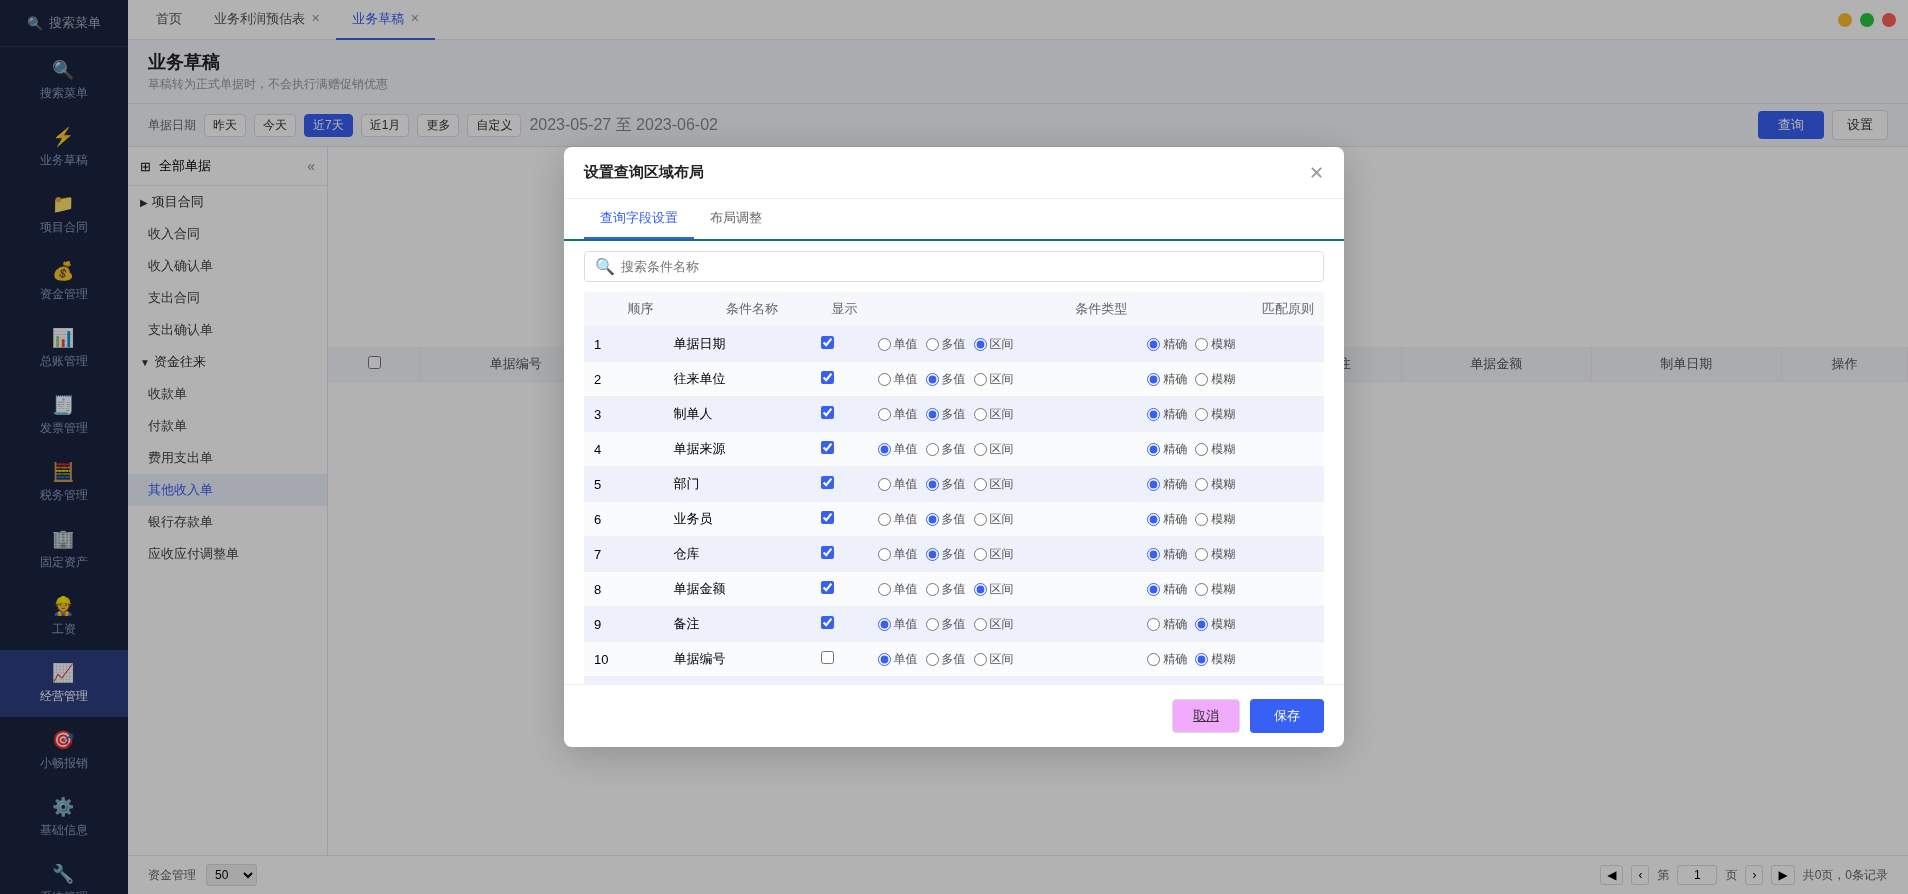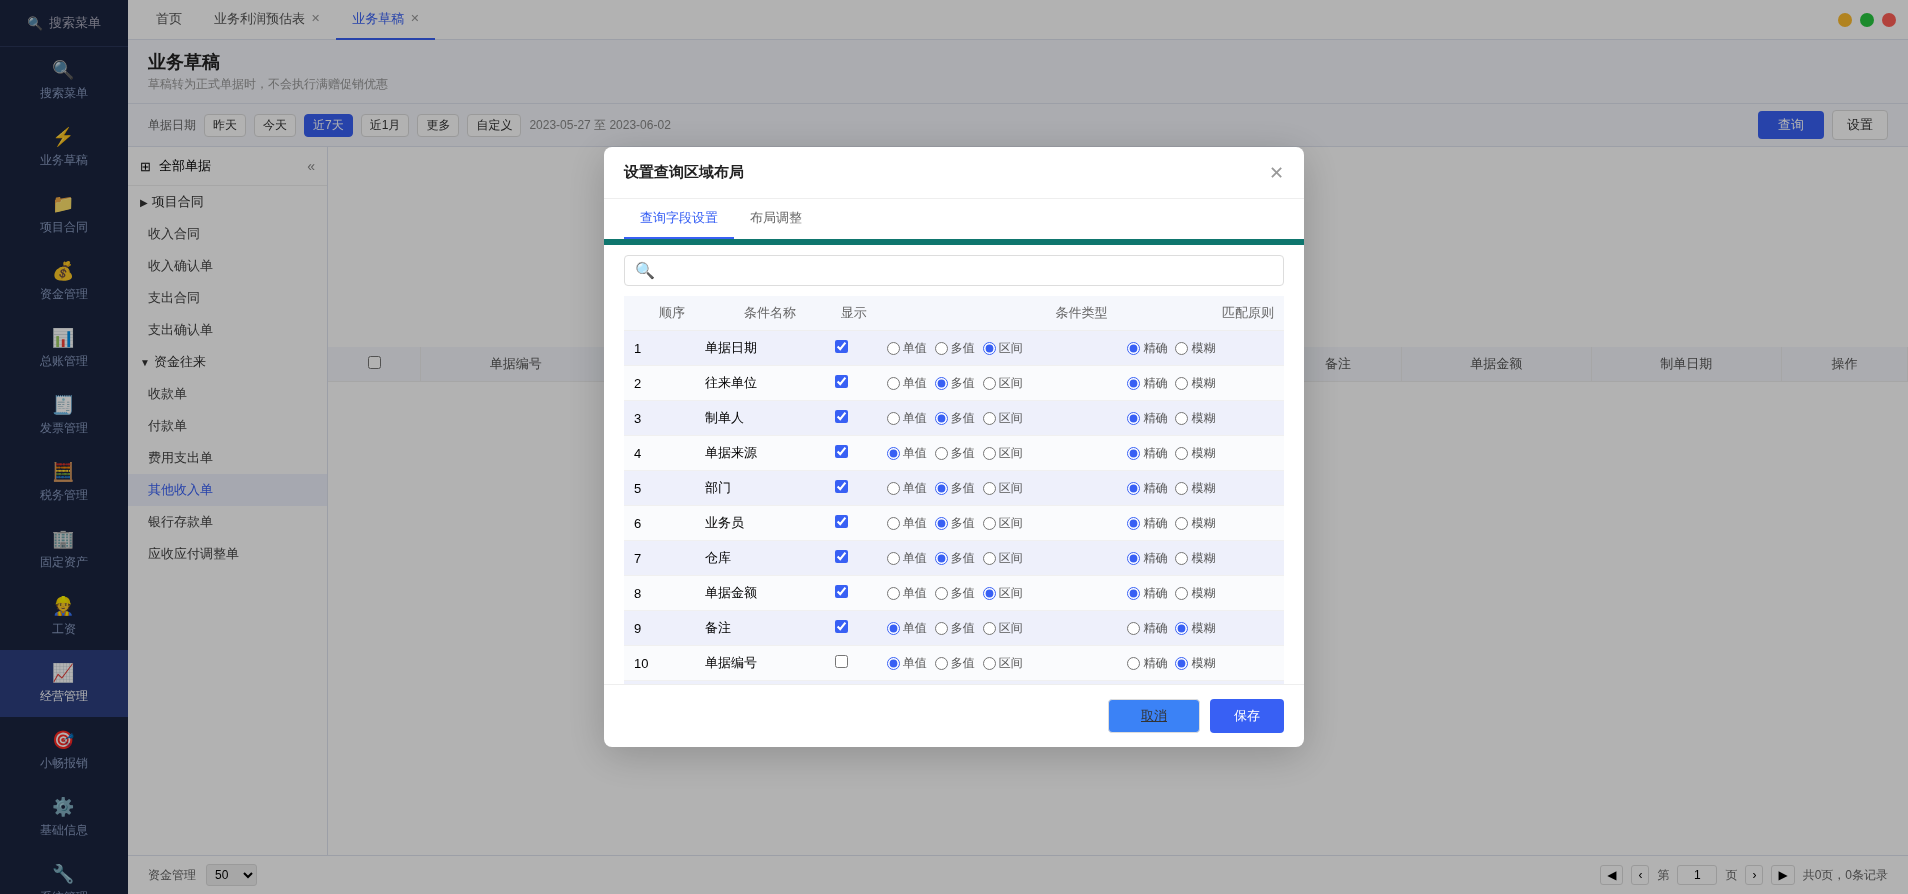--- a/index.html
+++ b/index.html
@@ -91,60 +91,60 @@
       align-items: center;
       gap: 8px;
       border-bottom: 1px solid #e0e4ef;
     }
     .filter-label { font-size: 12px; color: #666; }
     .filter-btn {
       padding: 2px 8px; border-radius: 4px; border: 1px solid #ddd; background: #fff;
       font-size: 12px; cursor: pointer; color: #333;
     }
     .filter-btn.active { background: #3860f4; color: #fff; border-color: #3860f4; }
-    .date-range { font-size: 12px; color: #888; }
+    .date-range { font-size: 16px; color: #888; }
     .query-btn { margin-left: auto; background: #3860f4; color: #fff; border: none; padding: 5px 20px; border-radius: 4px; cursor: pointer; font-size: 13px; }
     .set-btn { background: #fff; border: 1px solid #ddd; padding: 5px 14px; border-radius: 4px; cursor: pointer; font-size: 13px; color: #333; }
 
     
     .overlay {
       position: fixed;
       top: 0; left: 0; right: 0; bottom: 0;
       background: rgba(0,0,0,0.3);
       z-index: 100;
       display: flex;
       align-items: center;
       justify-content: center;
     }
 
     
     .dialog {
       background: #fff;
       border-radius: 8px;
-      width: 700px;
+      width: 780px;
       max-height: 600px;
       display: flex;
       flex-direction: column;
       box-shadow: 0 8px 40px rgba(0,0,0,0.2);
       z-index: 200;
     }
     .dialog-header {
       display: flex;
       align-items: center;
       padding: 16px 20px;
       border-bottom: 1px solid #eee;
     }
     .dialog-title { font-size: 15px; font-weight: bold; color: #222; flex: 1; }
     .dialog-close { font-size: 18px; color: #999; cursor: pointer; line-height: 1; }
 
     
     .dialog-tabs {
       display: flex;
       padding: 0 20px;
-      border-bottom: 6px solid #0f766e;
+      border-bottom: 2px solid #0f766e;
     }
     .dialog-tab {
       padding: 10px 16px; font-size: 13px; color: #666; cursor: pointer;
       border-bottom: 2px solid transparent;
     }
     .dialog-tab.active { color: #3860f4; border-bottom: 2px solid #3860f4; font-weight: 500; }
 
     
     .dialog-search {
       padding: 10px 20px;
@@ -185,22 +185,22 @@
 
     
     .dialog-footer {
       padding: 14px 20px;
       display: flex;
       justify-content: flex-end;
       gap: 10px;
       border-top: 1px solid #eee;
     }
     .btn-cancel {
-      padding: 7px 32px; border: 1px solid #ddd; border-radius: 4px;
-      background: #3b82f6; font-size: 13px; cursor: pointer; color: #333; text-decoration: underline;
+      padding: 7px 20px; border: 1px solid #ddd; border-radius: 4px;
+      background: #f0abfc; font-size: 13px; cursor: pointer; color: #333; text-decoration: underline;
     }
     .btn-save {
       padding: 7px 24px; border: none; border-radius: 4px;
       background: #3860f4; font-size: 13px; cursor: pointer; color: #fff;
     }
 
     
     .left-pane {
       width: 200px;
       background: #fff;
@@ -448,20 +448,21 @@
     </div>
 
     <div class="dialog-tabs">
       <div class="dialog-tab active">查询字段设置</div>
       <div class="dialog-tab">布局调整</div>
     </div>
 
     <div class="dialog-search">
       <div class="dialog-search-box">
         <span>🔍</span>
+        <input type="text" placeholder="搜索条件名称" style="">
       </div>
     </div>
 
     <div class="dialog-table-wrap">
       <table class="dialog-table">
         <thead>
           <tr>
             <th>顺序</th>
             <th>条件名称</th>
             <th>显示</th>

